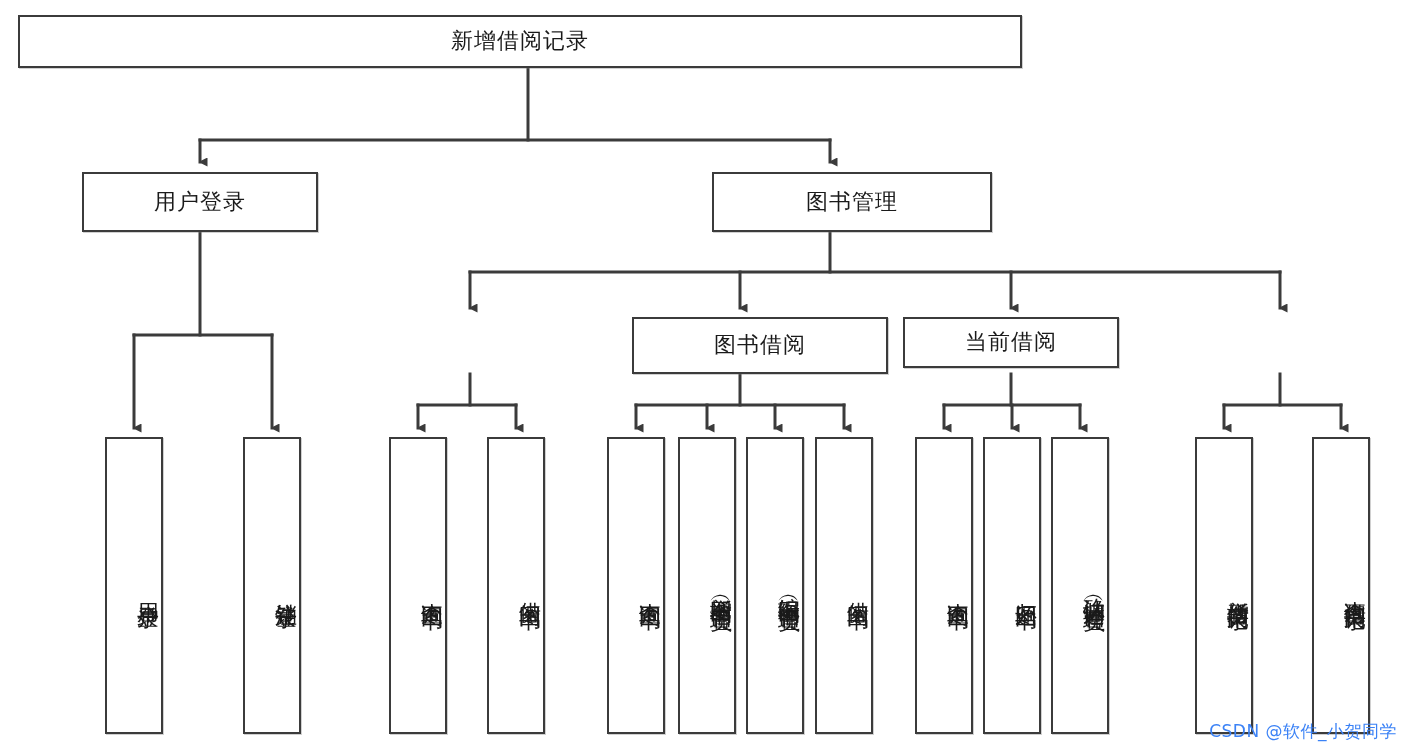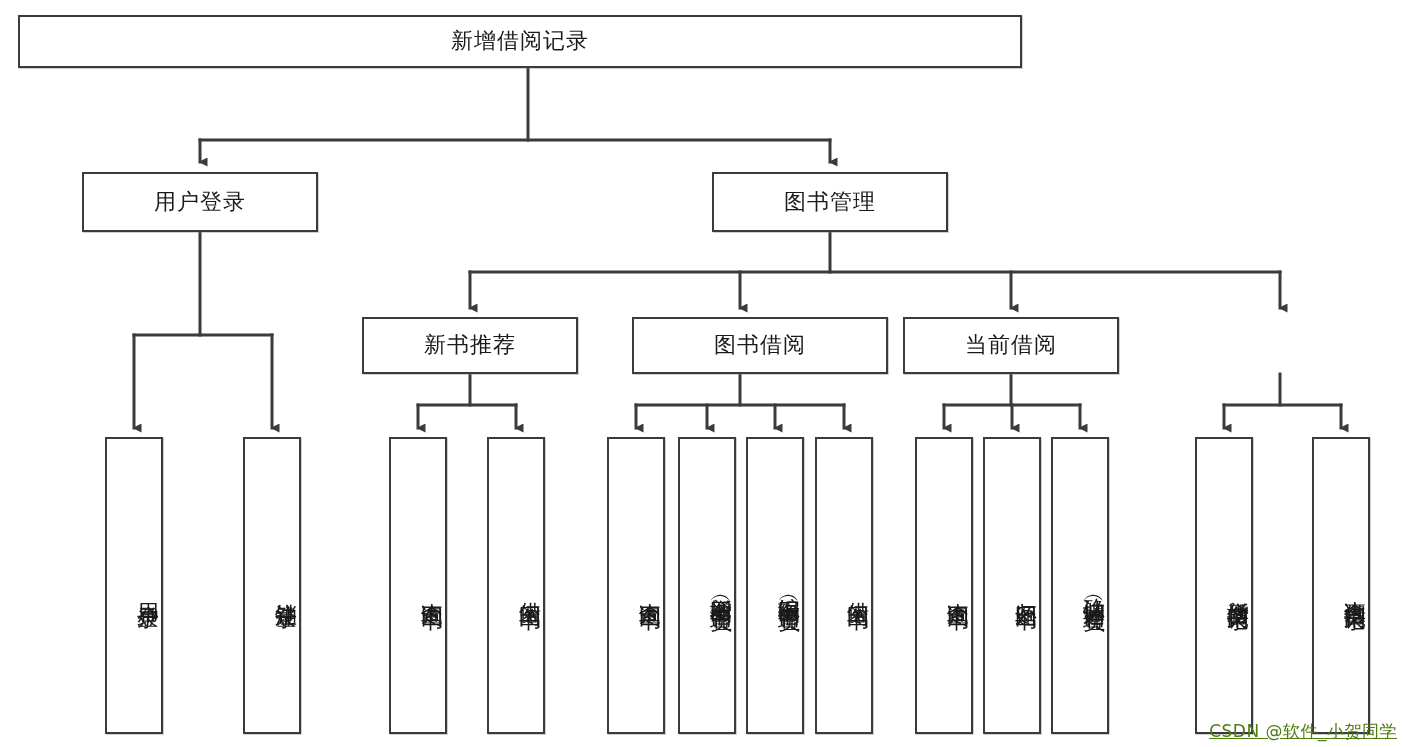--- a/index.html
+++ b/index.html
@@ -56,24 +56,23 @@
   .node.vert .vlabel {
     writing-mode: vertical-rl;
     text-orientation: upright;
     display: block;
   }
   .watermark {
     position: absolute;
     right: 8px;
     bottom: 4px;
     font-size: 17px;
-    color: #4d7c0f;
+    color: #3b82f6;
     white-space: nowrap;
     letter-spacing: 0.5px;
-    text-decoration: underline;
   }
 </style>
 </head>
 <body>
 
 <div id="canvas">
 
   <svg id="edges" viewBox="0 0 1405 747" xmlns="http://www.w3.org/2000/svg">
     <defs>
       <marker id="arrow" viewBox="0 0 12 12" refX="6" refY="10" markerWidth="9" markerHeight="9" orient="auto-start-reverse" markerUnits="userSpaceOnUse">
@@ -124,31 +123,28 @@
     </g>
   </svg>
 
   <div class="node horiz" style="left: 18px; top: 15px; width: 1004px; height: 53px;">
     <span>新增借阅记录</span>
   </div>
 
   <div class="node horiz" style="left: 82px; top: 172px; width: 236px; height: 60px;">
     <span>用户登录</span>
   </div>
-  <div class="node horiz" style="left: 712px; top: 172px; width: 236px; height: 60px;">
+  <div class="node horiz" style="left: 712px; top: 172px; width: 280px; height: 60px;">
     <span>图书管理</span>
   </div>
 
-  <div class="node horiz" style="left: 362px; top: 317px; width: 216px; height: 57px;">
-    <span>新书推荐</span>
-  </div>
   <div class="node horiz" style="left: 632px; top: 317px; width: 256px; height: 57px;">
     <span>图书借阅</span>
   </div>
-  <div class="node horiz" style="left: 903px; top: 317px; width: 216px; height: 57px;">
+  <div class="node horiz" style="left: 903px; top: 317px; width: 216px; height: 51px;">
     <span>当前借阅</span>
   </div>
 
   <div class="node vert" style="left: 105px; top: 437px; width: 58px; height: 297px;">
     <span class="vlabel">用户登录</span>
   </div>
   <div class="node vert" style="left: 243px; top: 437px; width: 58px; height: 297px;">
     <span class="vlabel">注销登录</span>
   </div>
   <div class="node vert" style="left: 389px; top: 437px; width: 58px; height: 297px;">

